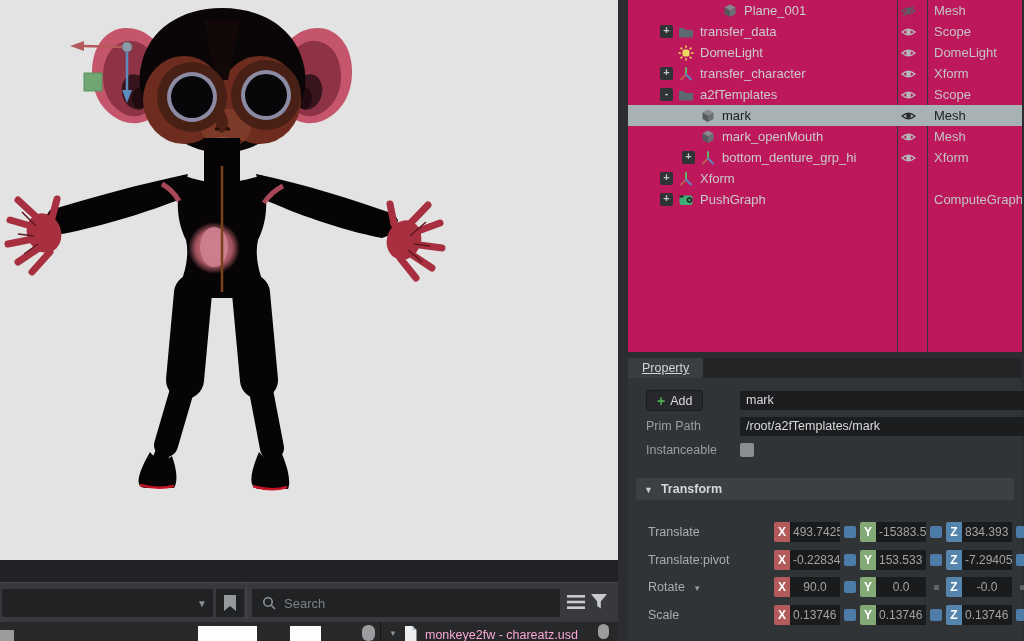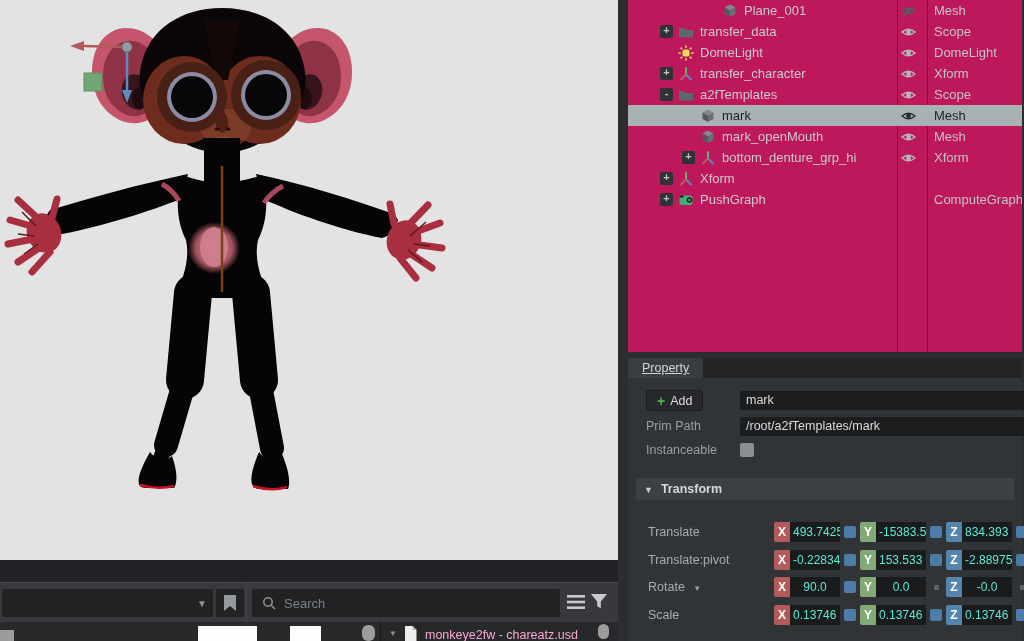--- a/index.html
+++ b/index.html
@@ -42,21 +42,21 @@
   .checkbox { position:absolute; left:112px; top:85px; width:14px; height:14px; background:#8b8e91; border-radius:2px; }
   .section-hdr { position:absolute; left:8px; top:120px; width:378px; height:22px; background:#3c4043; border-radius:2px;
                  color:#d5d7d9; font-size:12.5px; font-weight:bold; line-height:22px; }
   .section-hdr .caret { font-size:9px; margin:0 8px 0 8px; color:#c8cacc; font-weight:normal; }
   .t-row { position:absolute; left:0; width:394px; height:20px; }
   .t-label { position:absolute; left:20px; top:3px; color:#aaadaf; font-size:12.5px; white-space:nowrap; }
   .t-label .caret { font-size:8px; color:#9b9ea1; margin-left:5px; }
   .t-cells { position:absolute; left:146px; top:0; display:flex; align-items:center; height:20px; }
   .axis-badge { width:16px; height:20px; color:#fff; font-size:12px; font-weight:bold; text-align:center;
                 line-height:20px; border-radius:2px 0 0 2px; flex:0 0 16px; }
-  .val-field { width:50px; height:20px; background:#191b1d; color:#5eead4; font-size:12px; line-height:20px;
+  .val-field { width:50px; height:20px; background:#191b1d; color:#a3a3a3; font-size:12px; line-height:20px;
                padding:0 3px; white-space:nowrap; overflow:hidden; flex:0 0 50px; }
   .val-field.center { text-align:center; }
   .ind-wrap { width:12px; height:12px; margin:0 4px; display:flex; align-items:center; justify-content:center; flex:0 0 12px; }
   .ind-set { width:12px; height:12px; background:#4d7ca8; border-radius:2px; }
   .ind-default { width:5px; height:5px; background:#606366; border-radius:1px; }
 
   
   .bottom { position:absolute; left:0; top:560px; width:618px; height:81px; background:#202225; }
   .bottom-toolbar { position:absolute; left:0; top:22px; width:618px; height:40px; background:#37393c; border-top:1px solid #46484b; }
   .path-field { position:absolute; left:2px; top:6px; width:211px; height:28px; background:#202224; border-radius:2px; }
@@ -399,21 +399,21 @@
               <div class="val-field">-0.22834</div>
               <div class="ind-wrap">
                 <div class="ind-set"></div>
               </div>
               <div class="axis-badge" style="background: rgb(131, 170, 118);">Y</div>
               <div class="val-field">153.533</div>
               <div class="ind-wrap">
                 <div class="ind-set"></div>
               </div>
               <div class="axis-badge" style="background: rgb(85, 133, 173);">Z</div>
-              <div class="val-field">-2.88975</div>
+              <div class="val-field">-7.29405</div>
               <div class="ind-wrap">
                 <div class="ind-set"></div>
               </div>
             </div>
           </div>
           <div class="t-row" style="top: 219px;">
             <div class="t-label"><span>Rotate</span> <span class="caret">▼</span></div>
             <div class="t-cells">
               <div class="axis-badge" style="background: rgb(179, 91, 91);">X</div>
               <div class="val-field center">90.0</div>

